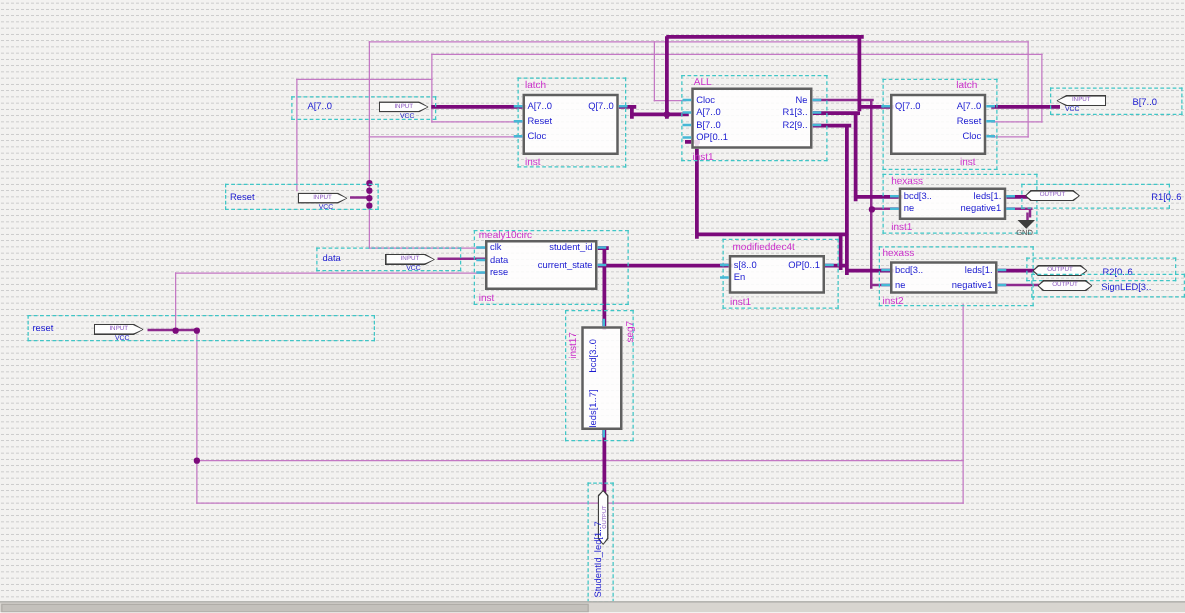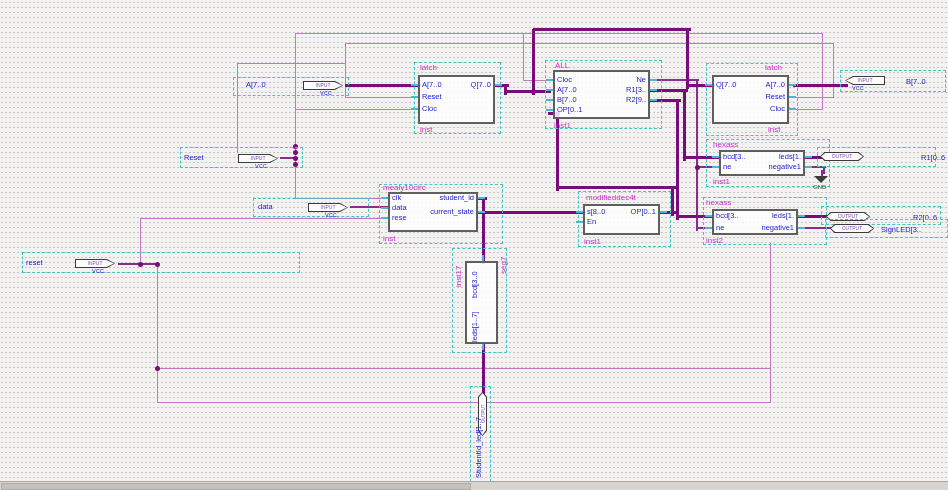--- a/index.html
+++ b/index.html
@@ -238,21 +238,21 @@
       <div class="pinsym-outer" style="left: 820px; top: 152px; width: 44px; height: 9px; clip-path: polygon(0px 50%, 10% 0px, 88% 0px, 100% 50%, 88% 100%, 10% 100%);">
         <div class="pinsym-inner" style="width: 42px; height: 7px; clip-path: polygon(0px 50%, 10% 0px, 88% 0px, 100% 50%, 88% 100%, 10% 100%);"></div>
         <div class="pinsym-text" style="top: 1px;">OUTPUT</div>
       </div>
       <div class="pinlabel" style="left: 921px; top: 153px;">R1[0..6</div>
       <div class="dash" style="left: 821px; top: 206px; width: 118px; height: 17px;"></div>
       <div class="pinsym-outer" style="left: 826px; top: 212px; width: 44px; height: 9px; clip-path: polygon(0px 50%, 10% 0px, 88% 0px, 100% 50%, 88% 100%, 10% 100%);">
         <div class="pinsym-inner" style="width: 42px; height: 7px; clip-path: polygon(0px 50%, 10% 0px, 88% 0px, 100% 50%, 88% 100%, 10% 100%);"></div>
         <div class="pinsym-text" style="top: 1px;">OUTPUT</div>
       </div>
-      <div class="pinlabel" style="left: 913px; top: 213px;">R2[0..6</div>
+      <div class="pinlabel" style="left: 882px; top: 213px;">R2[0..6</div>
       <div class="dash" style="left: 825px; top: 219px; width: 121px; height: 17px;"></div>
       <div class="pinsym-outer" style="left: 830px; top: 224px; width: 44px; height: 9px; clip-path: polygon(0px 50%, 10% 0px, 88% 0px, 100% 50%, 88% 100%, 10% 100%);">
         <div class="pinsym-inner" style="width: 42px; height: 7px; clip-path: polygon(0px 50%, 10% 0px, 88% 0px, 100% 50%, 88% 100%, 10% 100%);"></div>
         <div class="pinsym-text" style="top: 1px;">OUTPUT</div>
       </div>
       <div class="pinlabel" style="left: 881px; top: 225px;">SignLED[3..</div>
       <div class="dash" style="left: 470px; top: 386px; width: 19px; height: 94px;"></div>
       <div class="pinsym-outer" style="left: 478px; top: 392px; width: 9px; height: 44px; clip-path: polygon(0px 10%, 50% 0px, 100% 10%, 100% 88%, 50% 100%, 0px 88%);">
         <div class="pinsym-inner" style="width: 7px; height: 42px; clip-path: polygon(0px 10%, 50% 0px, 100% 10%, 100% 88%, 50% 100%, 0px 88%);"></div>
         <div class="pinsym-text vtext" style="height: 100%; left: 2px; top: 0px; font-size: 4.5px;">OUTPUT</div>

